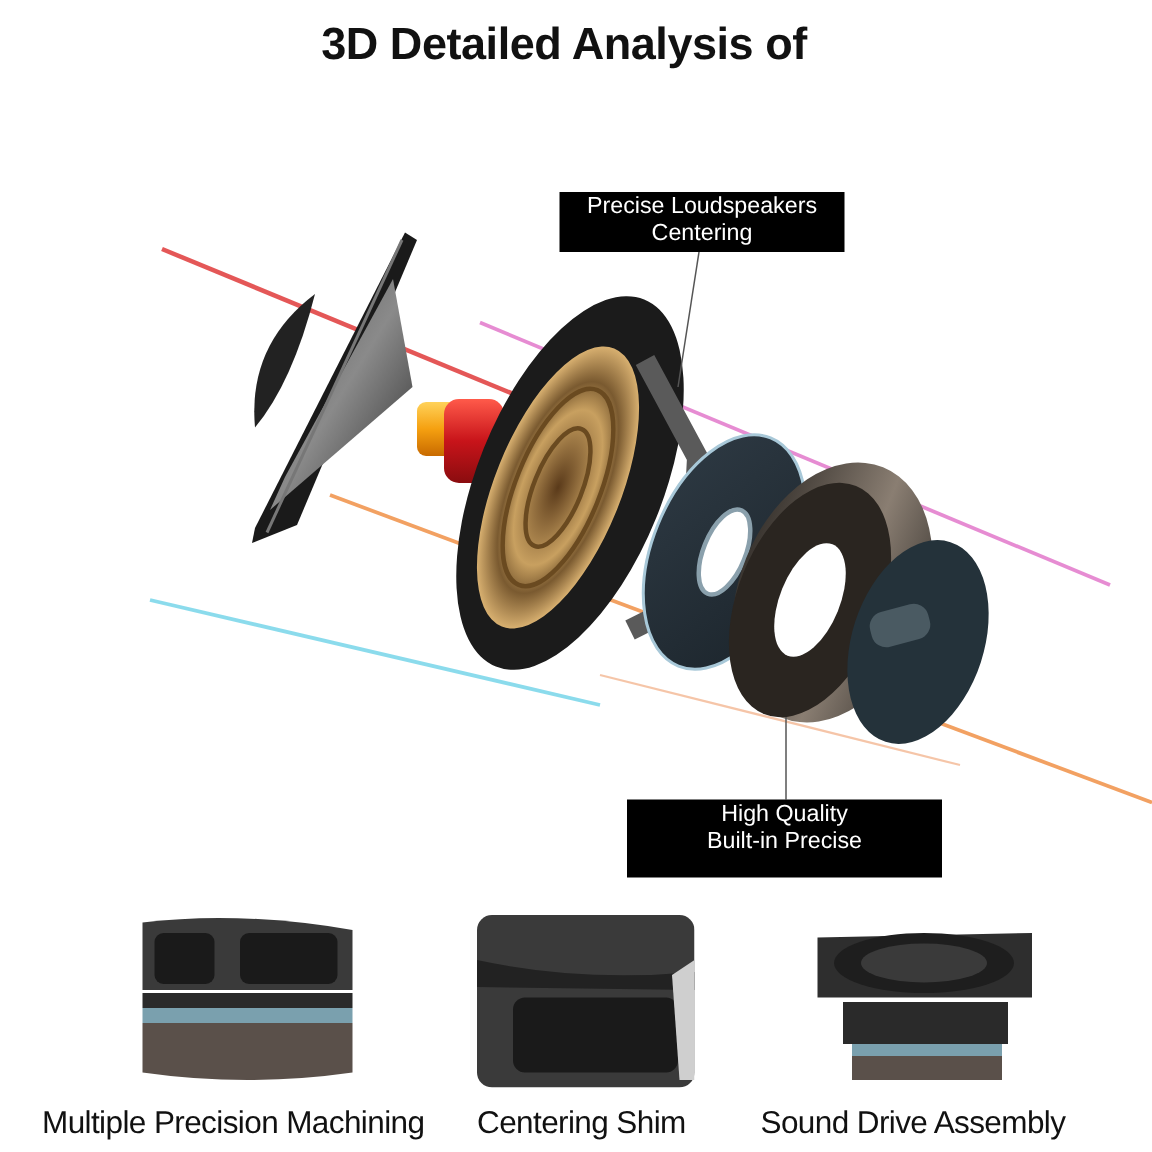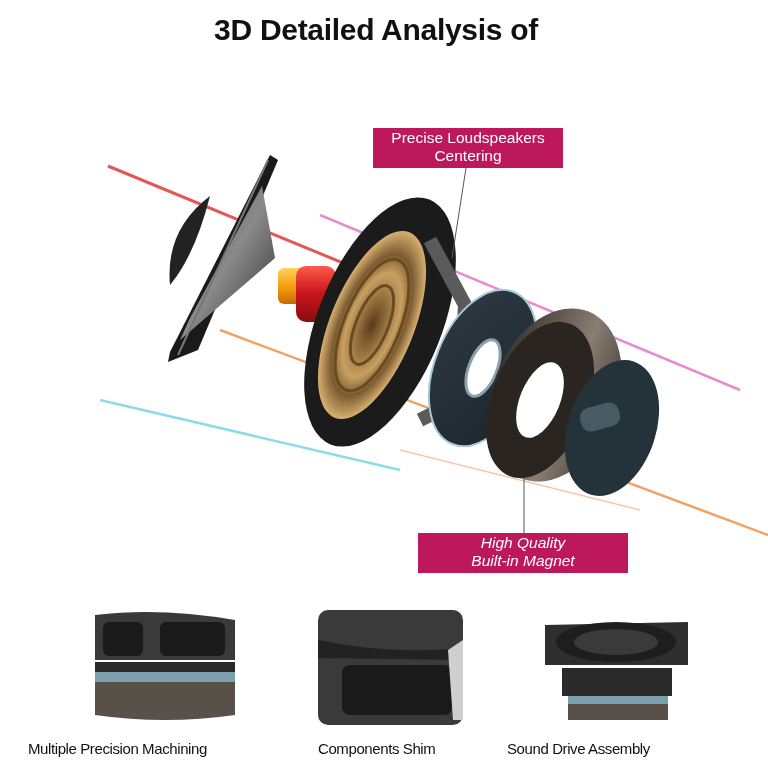--- a/index.html
+++ b/index.html
@@ -5,29 +5,29 @@
     * { box-sizing: border-box; margin: 0; padding: 0; }
     html, body { width: 768px; height: 768px; background: #ffffff; overflow: hidden; }
     body { position: relative; font-family: "Liberation Sans", "DejaVu Sans", sans-serif; color: #111; }
     .title {
       position: absolute; left: 0; top: 8px; width: 752px; text-align: center;
       font-family: "Liberation Sans", sans-serif; font-weight: bold; font-size: 30px; line-height: 44px;
       color: #111; letter-spacing: -0.3px;
     }
     .diagram { position: absolute; left: 0; top: 110px; width: 768px; height: 490px; }
     .callout {
-      position: absolute; background: #be185d; color: #ffffff; text-align: center;
+      position: absolute; background: #000000; color: #ffffff; text-align: center;
       font-size: 15.5px; line-height: 18px; padding: 1px 4px;
     }
     .callout-top { left: 373px; top: 128px; width: 190px; height: 40px; }
-    .callout-bottom { left: 418px; top: 533px; width: 210px; height: 40px; font-style: italic; }
+    .callout-bottom { left: 418px; top: 533px; width: 210px; height: 52px; }
     .thumbs { position: absolute; left: 0; top: 610px; width: 768px; height: 118px; }
     .thumb { position: absolute; top: 0; height: 115px; }
     .caption {
-      position: absolute; top: 738px; font-size: 15px; line-height: 22px; color: #111;
+      position: absolute; top: 738px; font-size: 21px; line-height: 22px; color: #111;
       white-space: nowrap; letter-spacing: -0.4px;
     }
   </style>
 </head>
 <body>
 
 <div class="title">
   <div>3D Detailed Analysis of</div>
 </div>
 
@@ -116,21 +116,21 @@
   <line x1="524" y1="478" x2="524" y2="533" stroke="#555" stroke-width="1"></line>
 </svg>
 
 <div class="callout callout-top">
   <div>Precise Loudspeakers</div>
   <div>Centering</div>
 </div>
 
 <div class="callout callout-bottom">
   <div>High Quality</div>
-  <div>Built-in Magnet</div>
+  <div>Built-in Precise</div>
 </div>
 
 <div class="thumbs">
   <svg class="thumb" style="left:85px; width:155px;" viewBox="0 0 155 115">
     <path d="M 10 5 Q 75 -3 150 10 L 150 50 L 10 50 Z" fill="#3a3a3a"></path>
     <rect x="18" y="12" width="40" height="34" rx="6" fill="#1a1a1a"></rect>
     <rect x="75" y="12" width="65" height="34" rx="6" fill="#1a1a1a"></rect>
     <rect x="10" y="52" width="140" height="10" fill="#2a2a2a"></rect>
     <rect x="10" y="62" width="140" height="10" fill="#7aa0ae"></rect>
     <path d="M 10 72 L 150 72 L 150 105 Q 80 115 10 105 Z" fill="#5a504a"></path>
@@ -145,14 +145,14 @@
     <path d="M 5 15 L 148 12 L 148 55 L 5 55 Z" fill="#2e2e2e"></path>
     <ellipse cx="76" cy="32" rx="60" ry="20" fill="#1e1e1e"></ellipse>
     <ellipse cx="76" cy="32" rx="42" ry="13" fill="#3a3a3a"></ellipse>
     <rect x="22" y="58" width="110" height="28" fill="#2a2a2a"></rect>
     <rect x="28" y="86" width="100" height="8" fill="#7aa0ae"></rect>
     <rect x="28" y="94" width="100" height="16" fill="#5a504a"></rect>
   </svg>
 </div>
 
 <div class="caption" style="left:28px;">Multiple Precision Machining</div>
-<div class="caption" style="left:318px;">Components Shim</div>
+<div class="caption" style="left:318px;">Centering Shim</div>
 <div class="caption" style="left:507px;">Sound Drive Assembly</div>
 
 </body></html>

